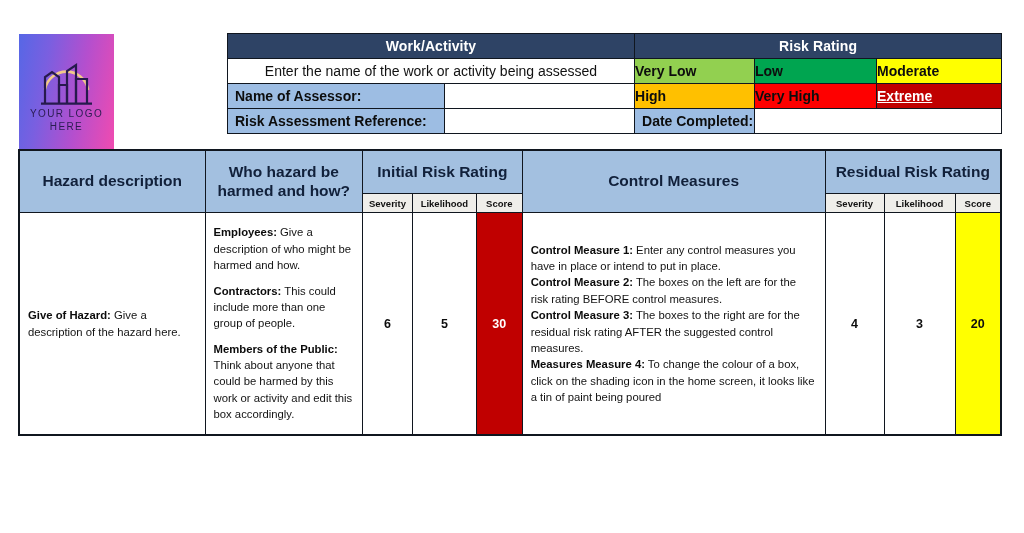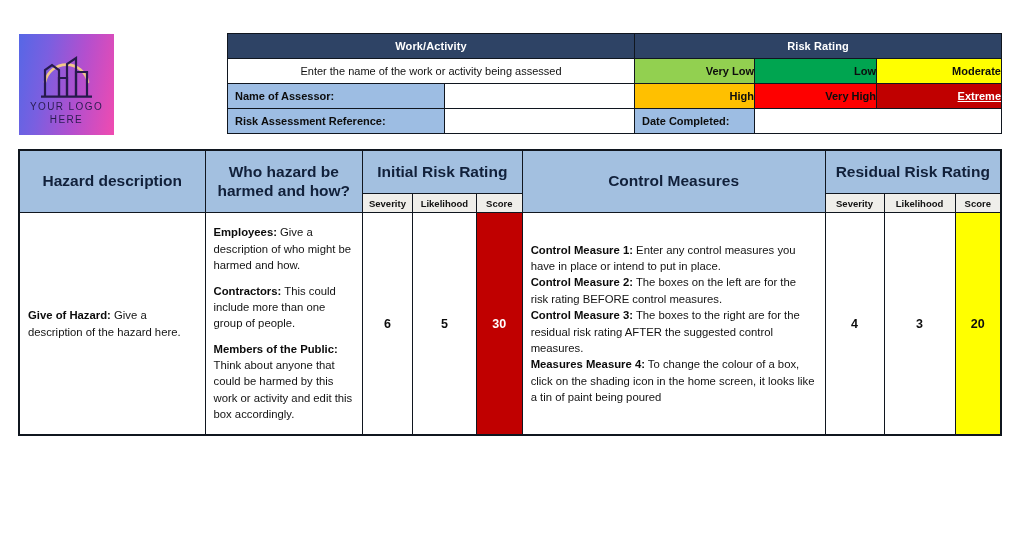--- a/index.html
+++ b/index.html
@@ -16,21 +16,21 @@
     overflow: hidden;
     position: relative;
   }
 
   
   .logo-box {
     position: absolute;
     left: 19px;
     top: 34px;
     width: 95px;
-    height: 101px;
+    height: 115px;
     background: linear-gradient(100deg, #5667e6 0%, #7a5fe0 28%, #b44fce 62%, #f04bb0 100%);
     display: flex;
     align-items: center;
     justify-content: center;
   }
   .logo-inner {
     width: 100%;
     height: 100%;
     position: relative;
   }
@@ -50,21 +50,21 @@
   }
 
   
   #meta-table {
     left: 227px;
     top: 33px;
     width: 774px;
   }
   #meta-table td {
     height: 24px;
-    font-size: 11px;
+    font-size: 14px;
   }
   .navy {
     background: #2e4365 !important;
     color: #ffffff;
     font-weight: bold;
     text-align: center;
     letter-spacing: .1px;
     font-size: 12px;
   }
   .bluelbl {
@@ -74,21 +74,21 @@
     padding-left: 7px !important;
     font-size: 11.5px;
   }
   .white-field { background: #ffffff !important; }
   .centered-note {
     text-align: center;
     font-size: 12px;
     color: #111;
   }
   .swatch {
-    text-align: right;
+    text-align: left;
     font-weight: bold;
     font-size: 11.5px;
     margin-top: 44px;
   }
   .sw-verylow  { background: #92d050 !important; color: #0d0d0d; }
   .sw-low      { background: #00a550 !important; color: #0d0d0d; }
   .sw-moderate { background: #ffff00 !important; color: #0d0d0d; }
   .sw-high     { background: #ffc000 !important; color: #0d0d0d; }
   .sw-veryhigh { background: #fe0000 !important; color: #0d0d0d; }
   .sw-extreme  { background: #c00000 !important; color: #ffffff; text-decoration: underline; }

